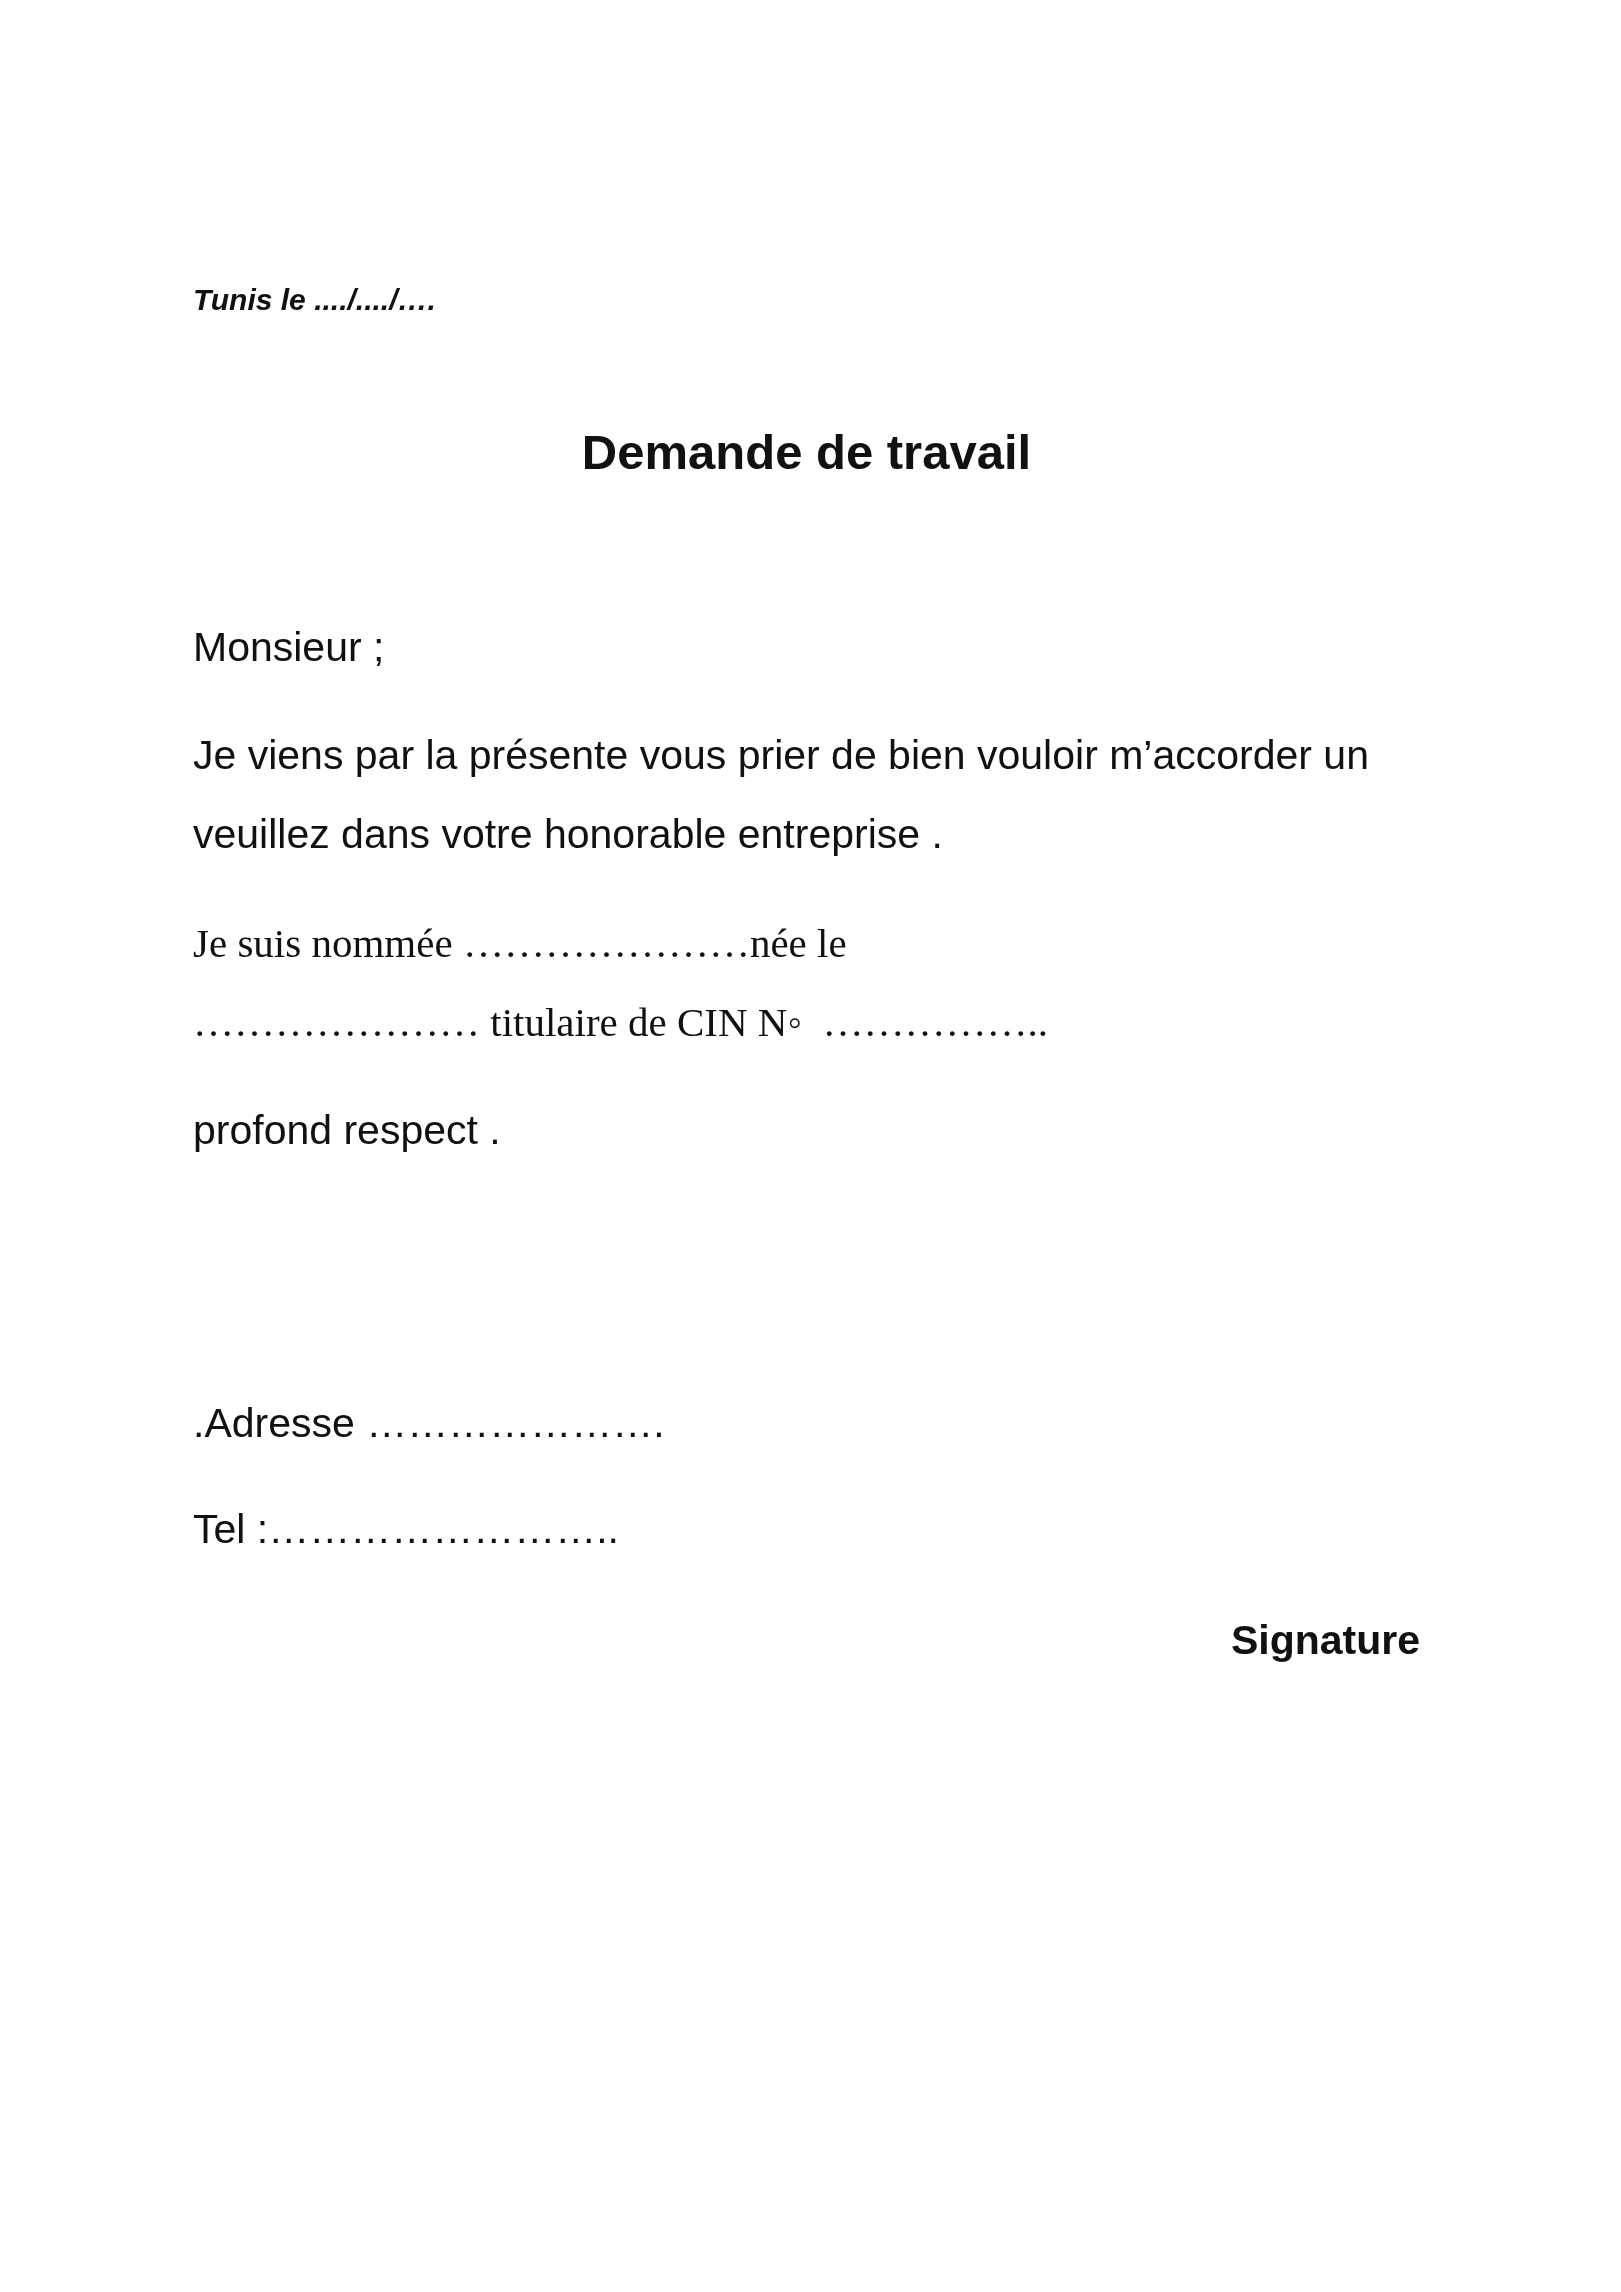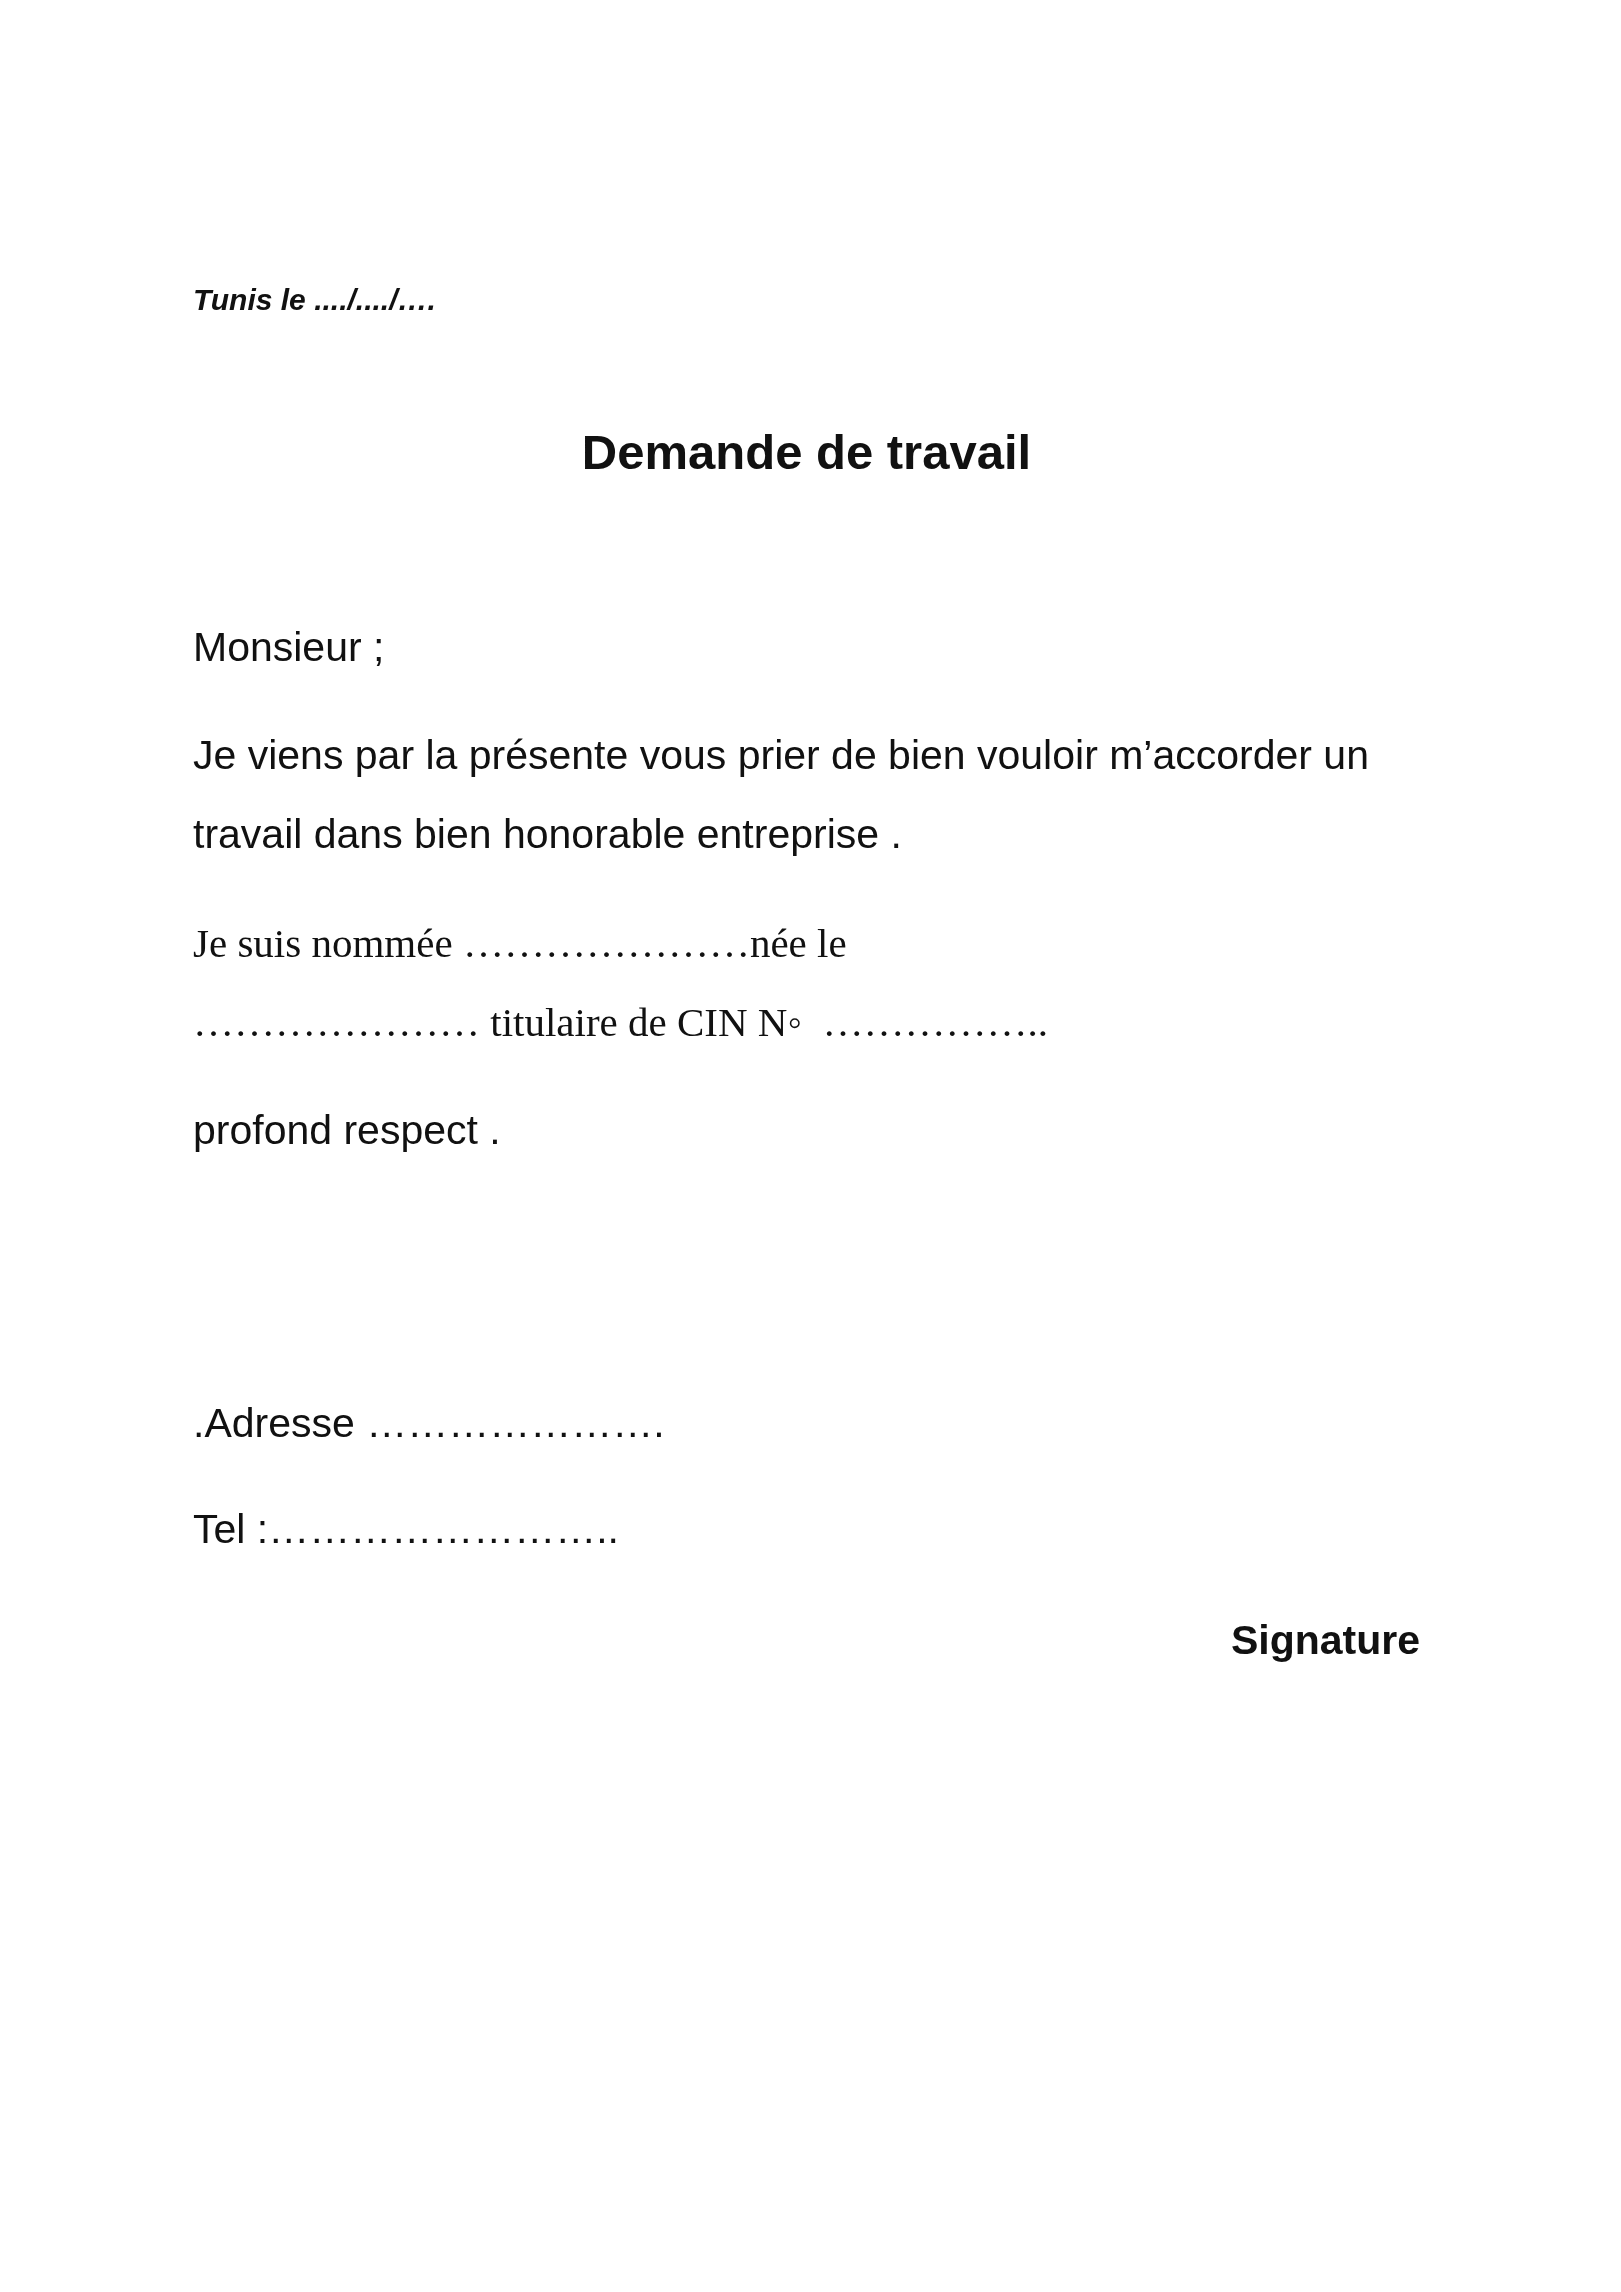--- a/index.html
+++ b/index.html
@@ -69,21 +69,21 @@
   <div class="block date-line">Tunis le ..../..../….</div>
 
   <div class="block doc-title">Demande de travail</div>
 
   <div class="block para salutation">
     <div class="line">Monsieur ;</div>
   </div>
 
   <div class="block para request-para">
     <div class="line">Je viens par la présente vous prier de bien vouloir m’accorder un</div>
-    <div class="line">travail dans bien honorable entreprise .</div>
+    <div class="line">veuillez dans votre honorable entreprise .</div>
   </div>
 
   <div class="block para identity-para">
     <div class="line">Je suis nommée …………………née le</div>
     <div class="line">………………… titulaire de CIN N◦  ……………..</div>
   </div>
 
   <div class="block para closing-para">
     <div class="line">profond respect .</div>
   </div>

